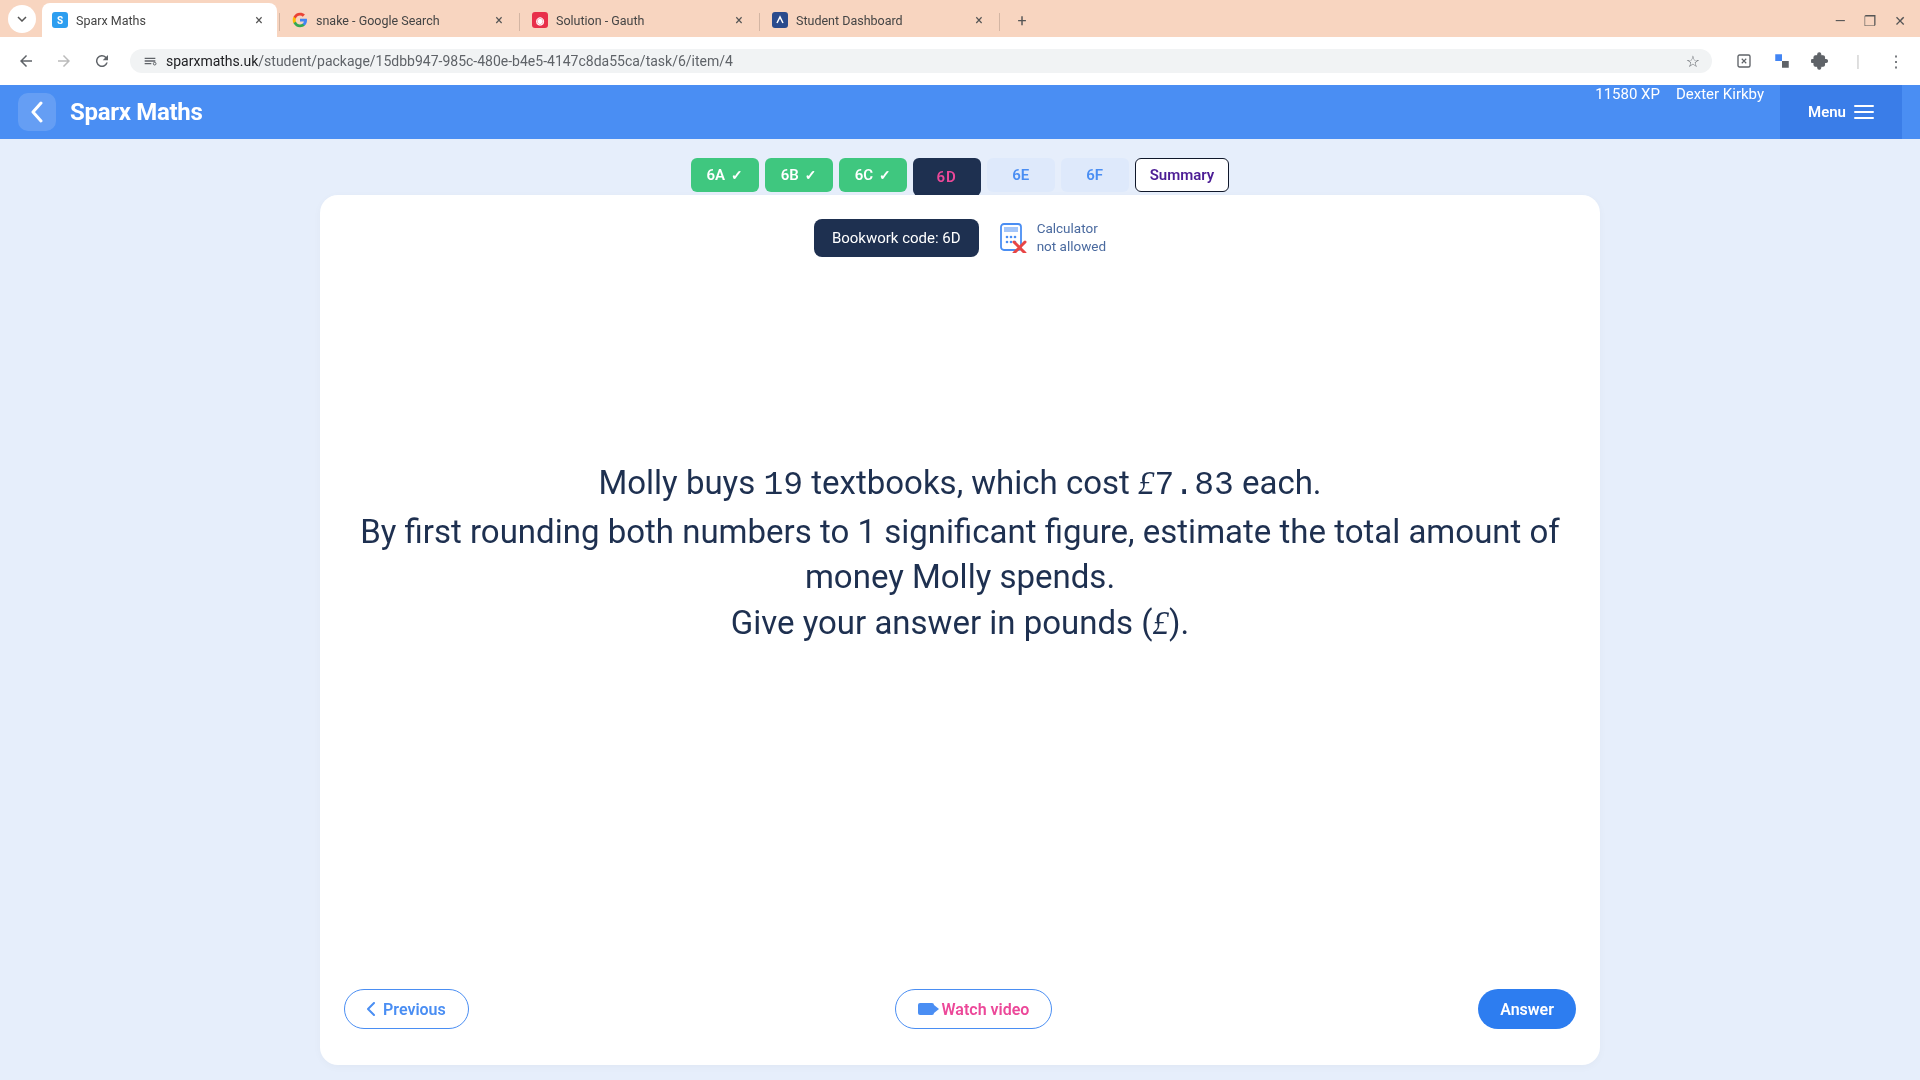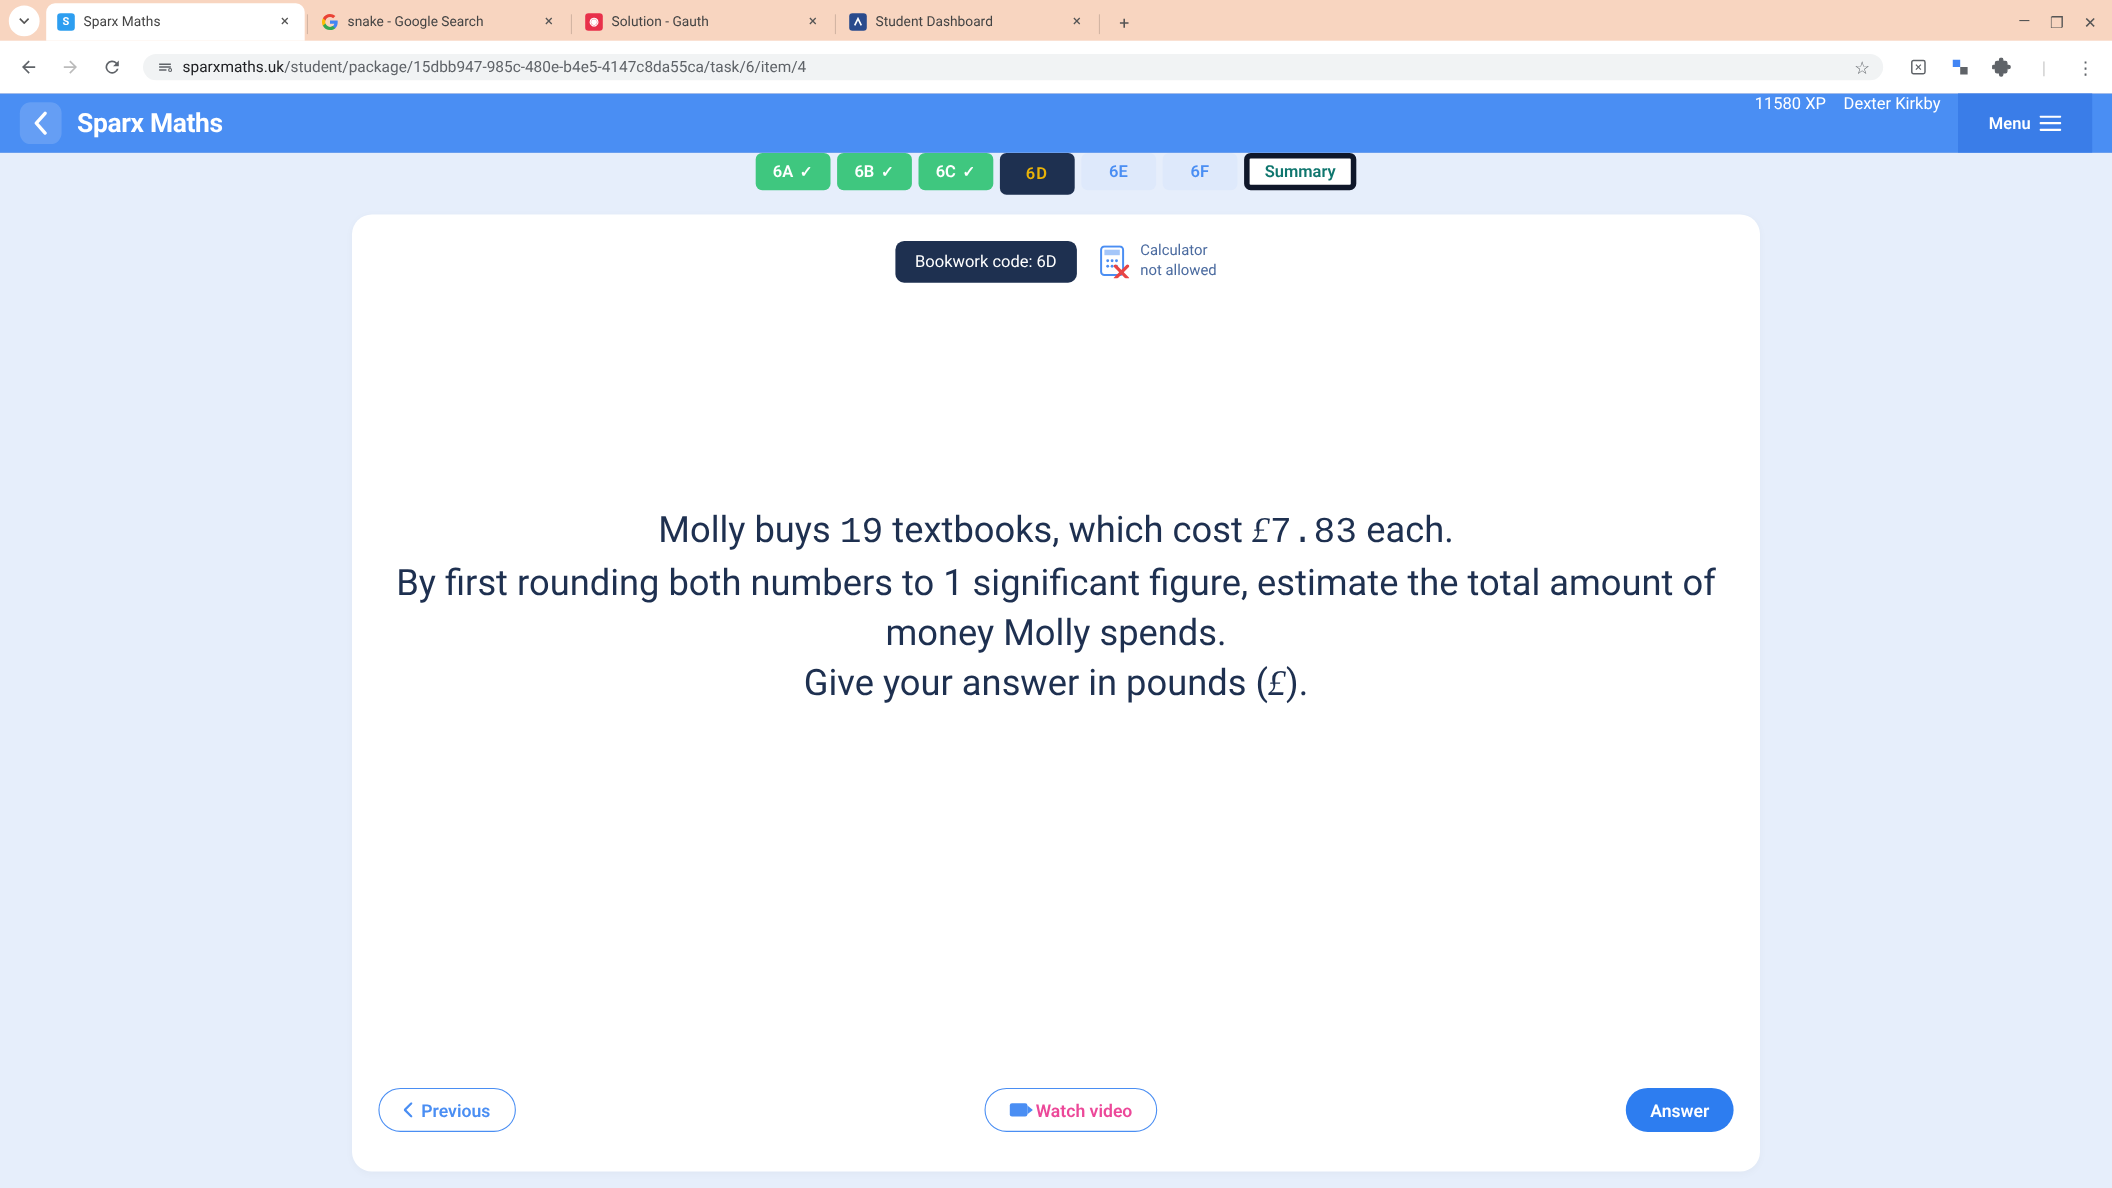--- a/index.html
+++ b/index.html
@@ -31,26 +31,26 @@
 
 
 .app-header { height: 54px; background: #4a8ef3; display:flex; align-items:center; padding: 0 18px; color:#fff; }
 .back-circle { width: 38px; height:38px; border-radius:10px; display:flex; align-items:center; justify-content:center; background: rgba(255,255,255,0.15);}
 .brand { font-size: 24px; font-weight: 700; margin-left: 14px; letter-spacing: -0.3px;}
 .header-right { margin-left:auto; display:flex; align-items:flex-start; gap: 16px; font-size:15px;}
 .menu-btn { background: #3a7de8; padding: 12px 28px; display:flex; align-items:center; gap:8px; height:54px; font-weight:600;}
 
 
 .page { background: #e6eefb; height: calc(1080px - 37px - 48px - 54px); position:relative; padding-top: 0;}
-.task-nav { display:flex; justify-content:center; gap: 6px; padding-top: 0; height: 48px;}
+.task-nav { display:flex; justify-content:center; gap: 6px; padding-top: 19px; height: 48px;}
 .task-tab { height: 34px; min-width: 68px; border-radius: 6px; display:flex; align-items:center; justify-content:center; font-size:15px; font-weight:600; padding: 0 14px; gap:6px;}
 .task-tab.done { background:#3fc77f; color:#fff; }
-.task-tab.current { background:#1e3050; color:#eab308; padding: 0 18px; height:38px; letter-spacing:1px;}
+.task-tab.current { background:#1e3050; color:#ec4899; padding: 0 18px; height:38px; letter-spacing:1px;}
 .task-tab.pending { background:#dee9fb; color:#4a8ef3; }
-.task-tab.summary { background:#fff; color:#0f766e; border:5px solid #0f172a;}
+.task-tab.summary { background:#fff; color:#4c1d95; border:1px solid #0f172a;}
 .check { font-size:14px; }
 
 .card { width: 1280px; margin: 8px auto 0; background:#fff; border-radius:18px; min-height: 870px; position:relative; padding: 20px; box-shadow: 0 2px 8px rgba(0,0,0,0.03);}
 .card-top { display:flex; justify-content:center; align-items:center; gap: 20px; margin-top: 4px;}
 .bookwork { background:#1e3050; color:#fff; padding: 10px 18px; border-radius:8px; font-size:15px;}
 .calc { display:flex; align-items:center; gap:10px;}
 .calc-icon { width:28px; height:30px; position:relative;}
 .calc-text { font-size:13.5px; color:#4a6a9f; line-height:1.3;}
 
 .question { position:absolute; top: 265px; left: 40px; right: 40px; text-align:center; font-family: Georgia, 'Times New Roman', serif; color:#1e3050; font-size: 33px; line-height: 1.38;}

